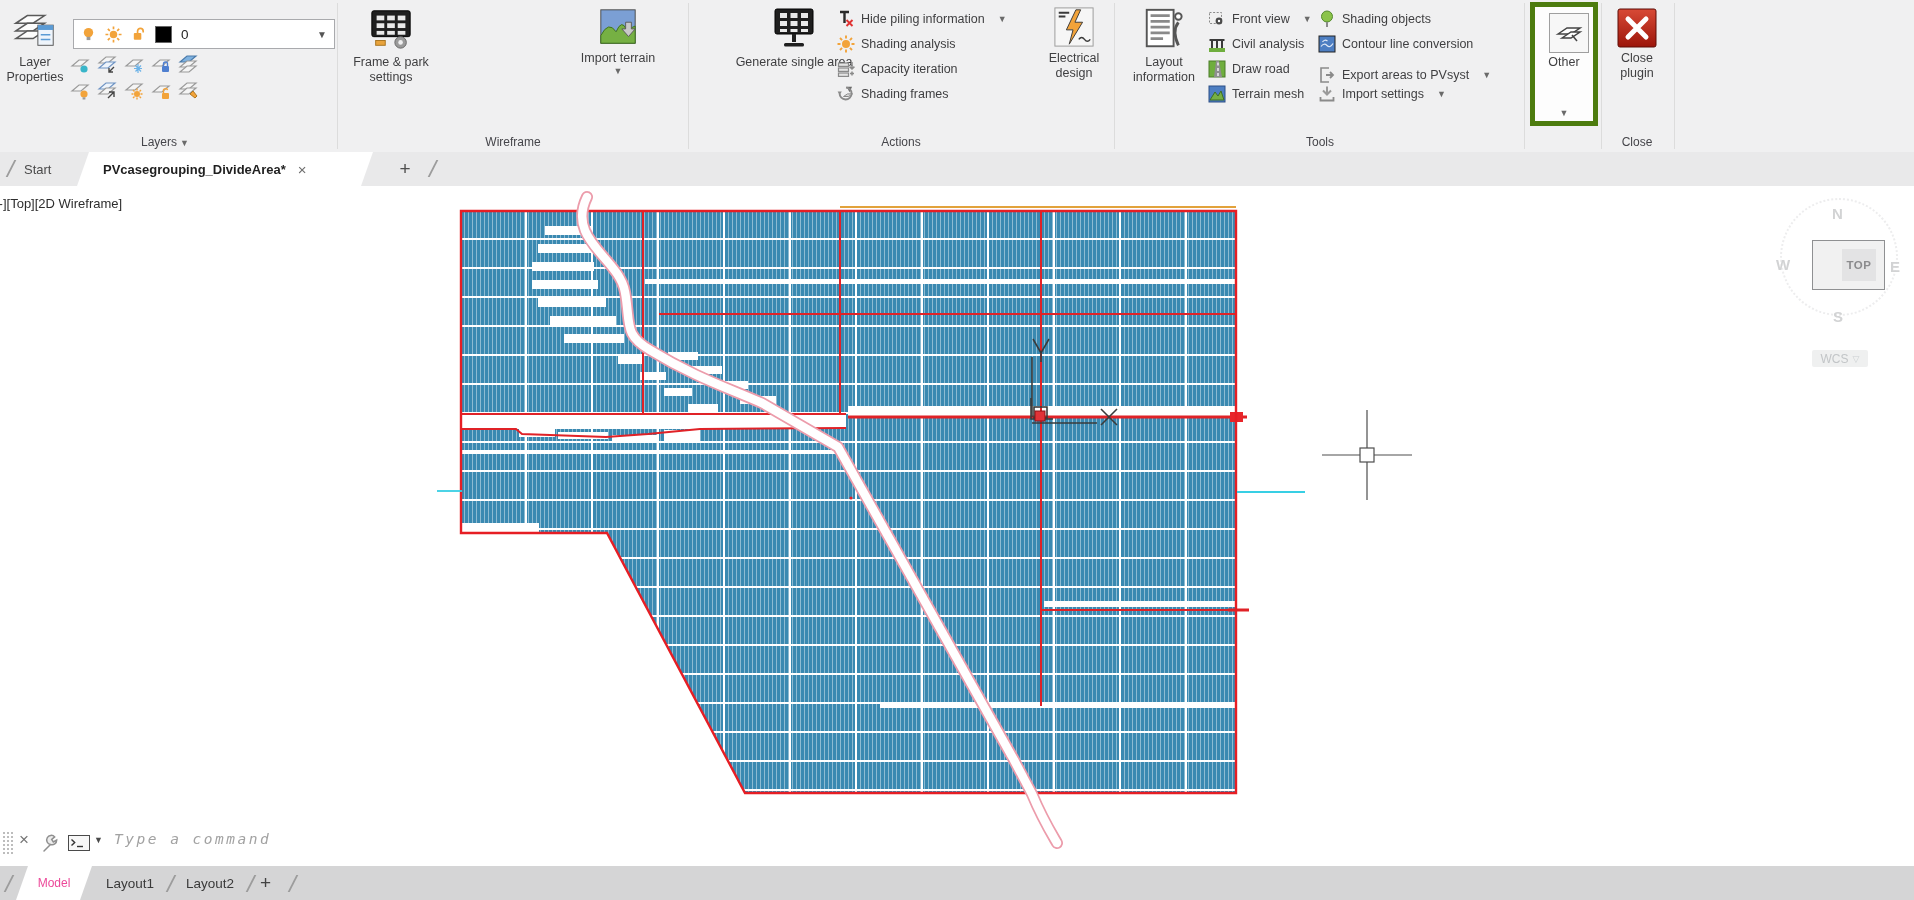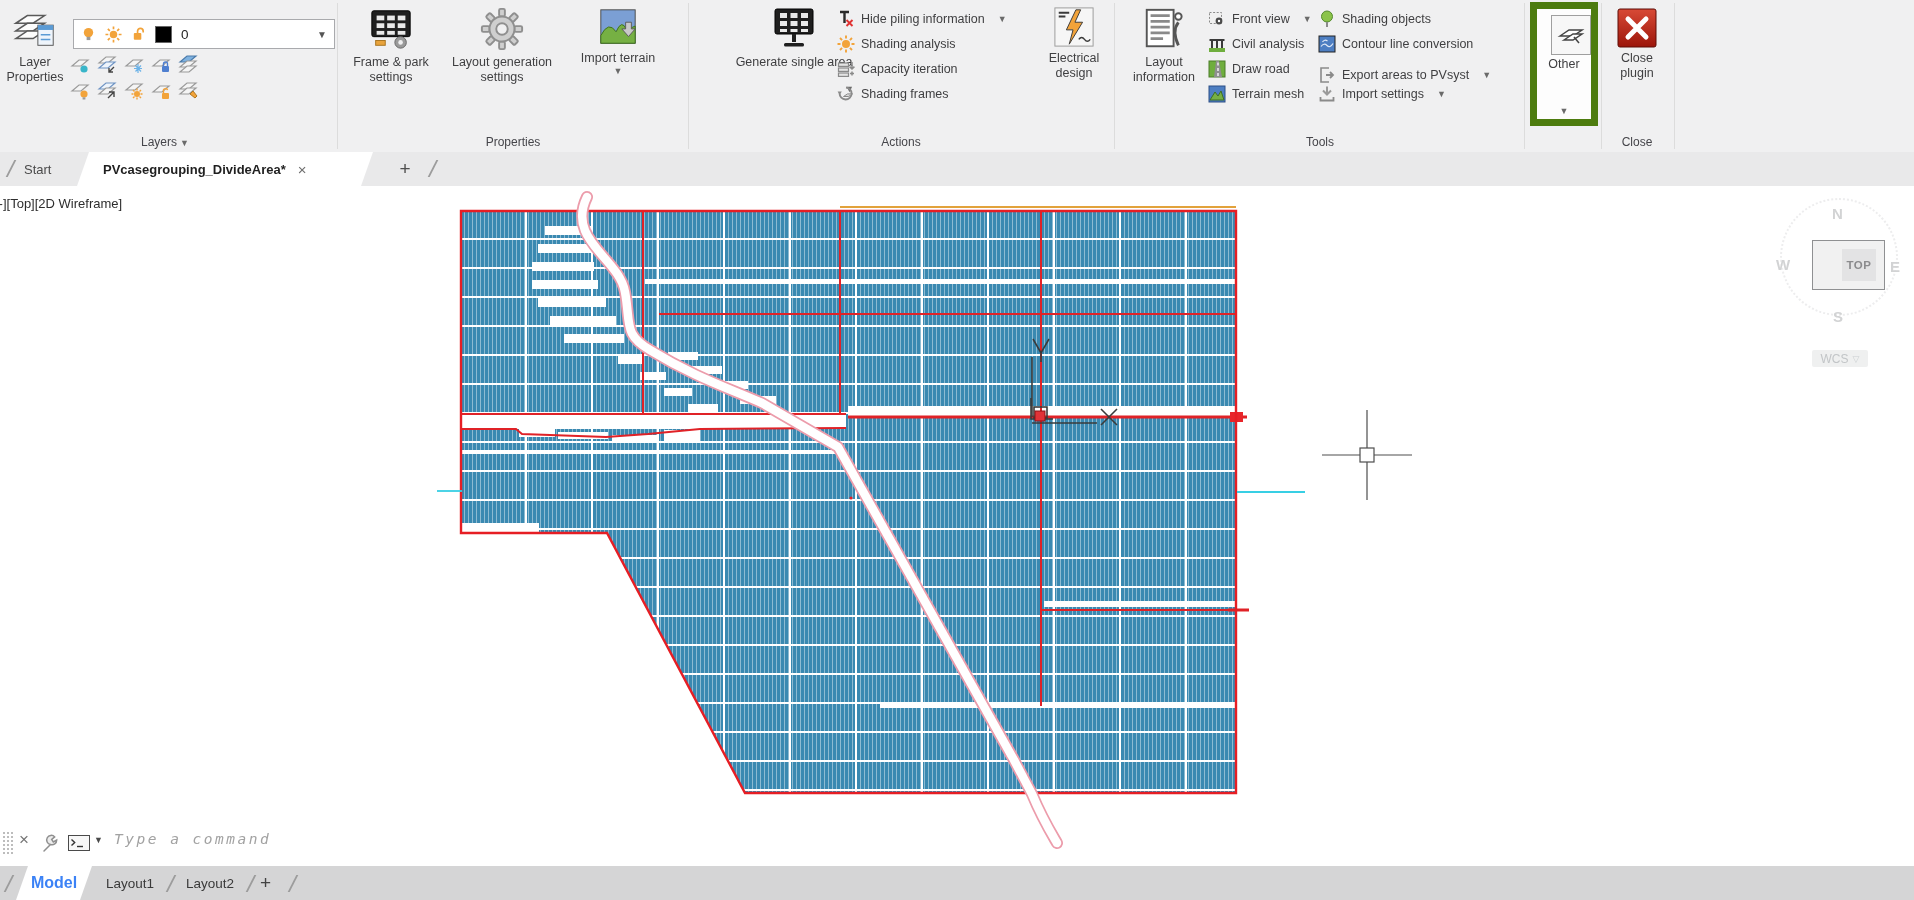--- a/index.html
+++ b/index.html
@@ -14,21 +14,21 @@
   .bigbtn .lbl{font-size:12.5px;line-height:15px;text-align:center;margin-top:3px;}
   .bigbtn .ddb{font-size:9px;color:#6a6a6a;line-height:8px;margin-top:1px;}
   .ritem{position:absolute;display:flex;align-items:center;gap:6px;height:22px;font-size:12.5px;white-space:nowrap;}
   .ritem .dd{font-size:9px;color:#6a6a6a;margin-left:7px;}
   .combo{position:absolute;left:73px;top:19px;width:262px;height:30px;background:#fff;border:1px solid #a9aaad;
          display:flex;align-items:center;gap:9px;padding:0 7px;box-sizing:border-box;}
   .combo .swatch{width:15px;height:15px;background:#000;border:1px solid #666;}
   .combo .val{font-size:13.5px;color:#1e1e1e;flex:1;}
   .combo .dd{font-size:10px;color:#555;}
   .minibtn{position:absolute;width:24px;height:24px;display:flex;align-items:center;justify-content:center;}
-  .otherpanel{position:absolute;left:1530px;top:2px;width:68px;height:124px;background:#fdfdfd;border:7px solid #4d7c0f;box-sizing:border-box;}
+  .otherpanel{position:absolute;left:1530px;top:2px;width:68px;height:124px;background:#fdfdfd;border:5px solid #4d7c0f;box-sizing:border-box;}
   .otherpanel .iconbox{position:absolute;left:14px;top:6px;width:38px;height:38px;background:#f7f7f7;border:1px solid #9f9f9f;
          display:flex;align-items:center;justify-content:center;}
   .otherpanel .olbl{position:absolute;top:48px;left:0;right:0;text-align:center;font-size:12.5px;}
   .otherpanel .odd{position:absolute;bottom:3px;left:0;right:0;text-align:center;font-size:9px;color:#6a6a6a;}
   
   .filetabs{position:absolute;left:0;top:152px;width:1914px;height:34px;background:#e9e9ea;padding-left:28px;}
   .slash{position:absolute;width:2px;height:17px;top:8px;background:#9c9c9c;transform:skewX(-27deg);}
   .ftab-start{position:absolute;left:24px;top:0;height:34px;display:flex;align-items:center;font-size:13px;color:#4a4a4a;}
   .ftab-active{position:absolute;left:77px;top:0;width:296px;height:34px;background:#fff;
         clip-path:polygon(12px 0,100% 0,calc(100% - 12px) 100%,0 100%);
@@ -65,21 +65,21 @@
         background-image:radial-gradient(#bdbdbd 1.1px,transparent 1.3px);background-size:4px 4px;}
   .cmdx{position:absolute;left:19px;top:2px;font-size:17px;color:#757575;}
   .cmdinput{position:absolute;left:112px;top:2px;width:700px;border:none;outline:none;background:transparent;
         font-family:"DejaVu Sans Mono",monospace;font-style:italic;font-size:14.5px;letter-spacing:2.5px;color:#3a3a3a;}
   .cmdinput::placeholder{color:#a2a2a2;}
   .cmddd{position:absolute;left:94px;top:7px;font-size:9px;color:#4a4a4a;}
   
   .laytabs{position:absolute;left:0;top:866px;width:1914px;height:34px;background:#d5d5d6;}
   .ltab-model{position:absolute;left:16px;top:0;width:76px;height:34px;background:#fff;
         clip-path:polygon(12px 0,100% 0,calc(100% - 12px) 100%,0 100%);
-        display:flex;align-items:center;justify-content:center;font-size:16px;font-weight:bold;color:#3b82f6;}
+        display:flex;align-items:center;justify-content:center;font-size:12px;font-weight:normal;color:#ec4899;}
   .ltab{position:absolute;top:0;height:34px;display:flex;align-items:center;font-size:13.5px;color:#3a3a3a;}
   .lplus{position:absolute;left:260px;top:0;height:34px;display:flex;align-items:center;font-size:19px;color:#434343;}
 </style>
 </head>
 <body>
 
 <div class="page">
 
   <div class="ribbon">
 
@@ -208,49 +208,30 @@
             <rect x="9" y="26" width="8" height="4"></rect>
             <rect x="20" y="26" width="8" height="4"></rect>
             <rect x="31" y="26" width="8" height="4"></rect>
           </g>
         <circle cx="34" cy="38" r="6" fill="#9a9a9a" stroke="#6a6a6a"></circle>
           <circle cx="34" cy="38" r="2.4" fill="#f0f0f1"></circle>
         <rect x="8" y="36" width="10" height="5" fill="#e8a33c" stroke="#a8741f"></rect>
       </svg>
       <div class="lbl">Frame &amp; park settings</div>
     </div>
-    <div class="bigbtn" style="left:442px;top:6px;width:120px;">
-      <svg width="46" height="46" viewBox="0 0 48 48">
-        <g fill="#cfcfcf" stroke="#8f8f8f" stroke-width="2">
-          <g>
-              <rect x="21" y="3" width="6" height="8" rx="1.5"></rect>
-              <rect x="21" y="3" width="6" height="8" rx="1.5" transform="rotate(45 24 24)"></rect>
-              <rect x="21" y="3" width="6" height="8" rx="1.5" transform="rotate(90 24 24)"></rect>
-              <rect x="21" y="3" width="6" height="8" rx="1.5" transform="rotate(135 24 24)"></rect>
-              <rect x="21" y="3" width="6" height="8" rx="1.5" transform="rotate(180 24 24)"></rect>
-              <rect x="21" y="3" width="6" height="8" rx="1.5" transform="rotate(225 24 24)"></rect>
-              <rect x="21" y="3" width="6" height="8" rx="1.5" transform="rotate(270 24 24)"></rect>
-              <rect x="21" y="3" width="6" height="8" rx="1.5" transform="rotate(315 24 24)"></rect>
-            </g>
-          <circle cx="24" cy="24" r="13"></circle>
-        </g>
-        <circle cx="24" cy="24" r="6" fill="#f0f0f1" stroke="#8f8f8f" stroke-width="2"></circle>
-      </svg>
-      <div class="lbl">Layout generation settings</div>
-    </div>
     <div class="bigbtn" style="left:566px;top:6px;width:104px;">
       <svg width="42" height="42" viewBox="0 0 44 44">
         <rect x="4" y="4" width="36" height="35" fill="#7b9fd4" stroke="#4a4a4a"></rect>
         <path d="M4,31 Q12,15 20,27 Q26,13 31,25 L40,21 V39 H4 Z" fill="#76b043" stroke="#3f7020"></path>
         <path d="M30,17 h6 v7 h4 l-7,8 -7,-8 h4 z" fill="#c9c9c9" stroke="#5a5a5a"></path>
       </svg>
       <div class="lbl">Import terrain</div>
       <div class="ddb">▼</div>
     </div>
-    <div class="grplabel" style="left:430px;width:166px;">Properties</div>
+    <div class="grplabel" style="left:430px;width:166px;">Wireframe</div>
     <div class="vsep" style="left:688px;"></div>
 
     <div class="bigbtn" style="left:728px;top:6px;width:132px;">
       <svg width="48" height="46" viewBox="0 0 48 46">
         <rect x="5" y="3" width="38" height="25" rx="2" fill="#1f1f1f" stroke="#000"></rect>
         <g fill="#e9e9e9">
             <rect x="10" y="7" width="7" height="5"></rect>
             <rect x="20.5" y="7" width="7" height="5"></rect>
             <rect x="31" y="7" width="7" height="5"></rect>
             <rect x="10" y="15" width="7" height="5"></rect>

